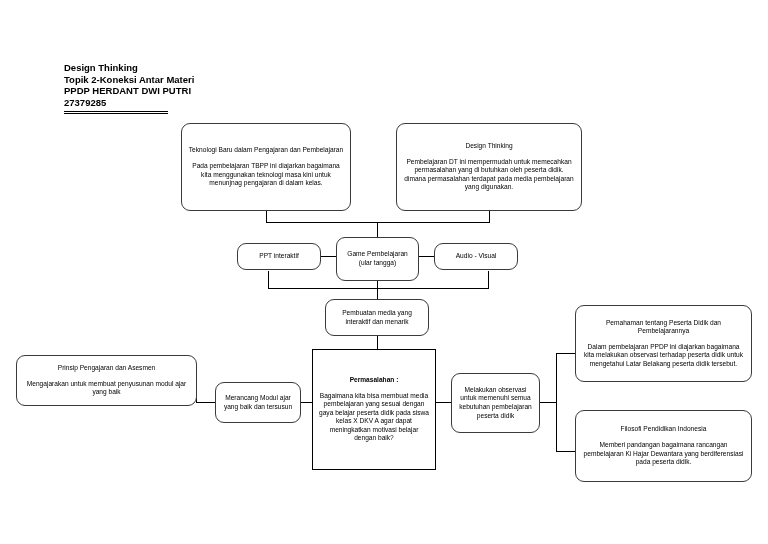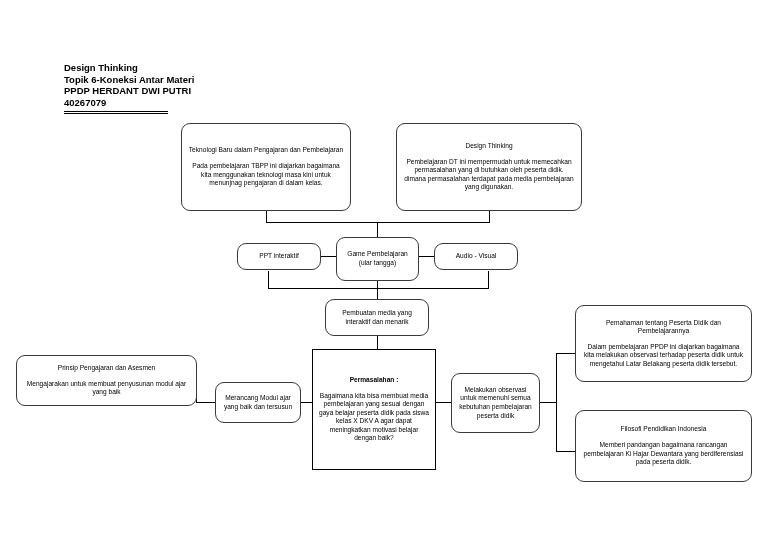--- a/index.html
+++ b/index.html
@@ -35,23 +35,23 @@
   .h{height:1px;}
   .v{width:1px;}
 </style>
 </head>
 <body>
 
 <div id="canvas">
 
   <div class="header">
     <div class="line">Design Thinking</div>
-    <div class="line">Topik 6-Koneksi Antar Materi</div>
+    <div class="line">Topik 2-Koneksi Antar Materi</div>
     <div class="line">PPDP HERDANT DWI PUTRI</div>
-    <div class="line">40267079</div>
+    <div class="line">27379285</div>
     <div class="rule"></div>
     <div class="rule2"></div>
   </div>
 
   <div class="ln v" style="left:266px;top:210px;height:13px;"></div>
   <div class="ln v" style="left:489px;top:210px;height:13px;"></div>
   <div class="ln h" style="left:266px;top:222px;width:224px;"></div>
   <div class="ln v" style="left:377px;top:222px;height:15px;"></div>
 
   <div class="ln h" style="left:320px;top:256px;width:17px;"></div>

